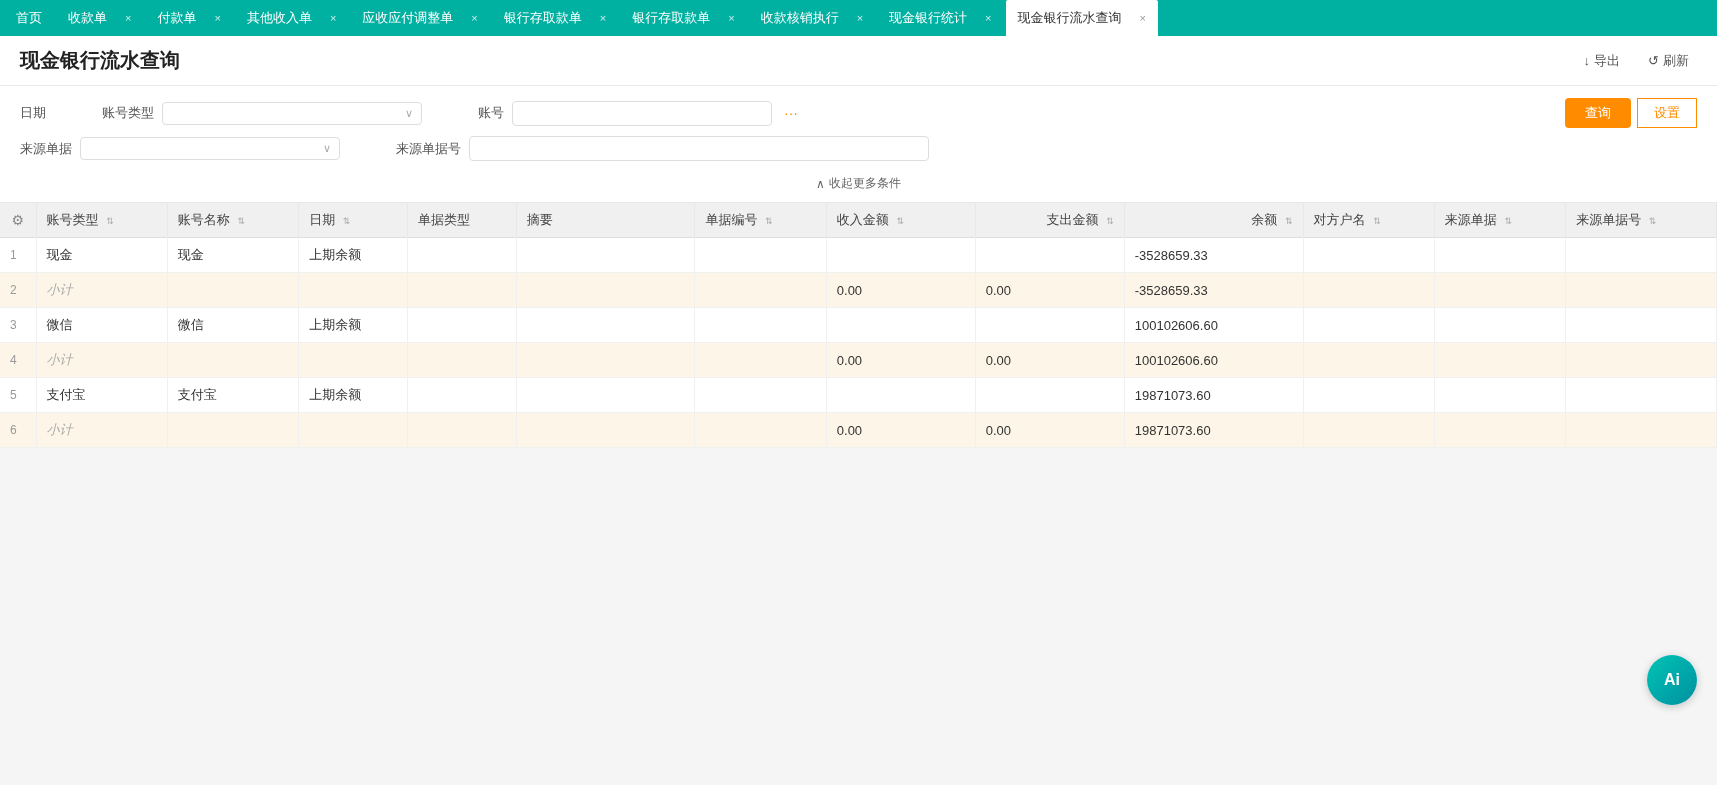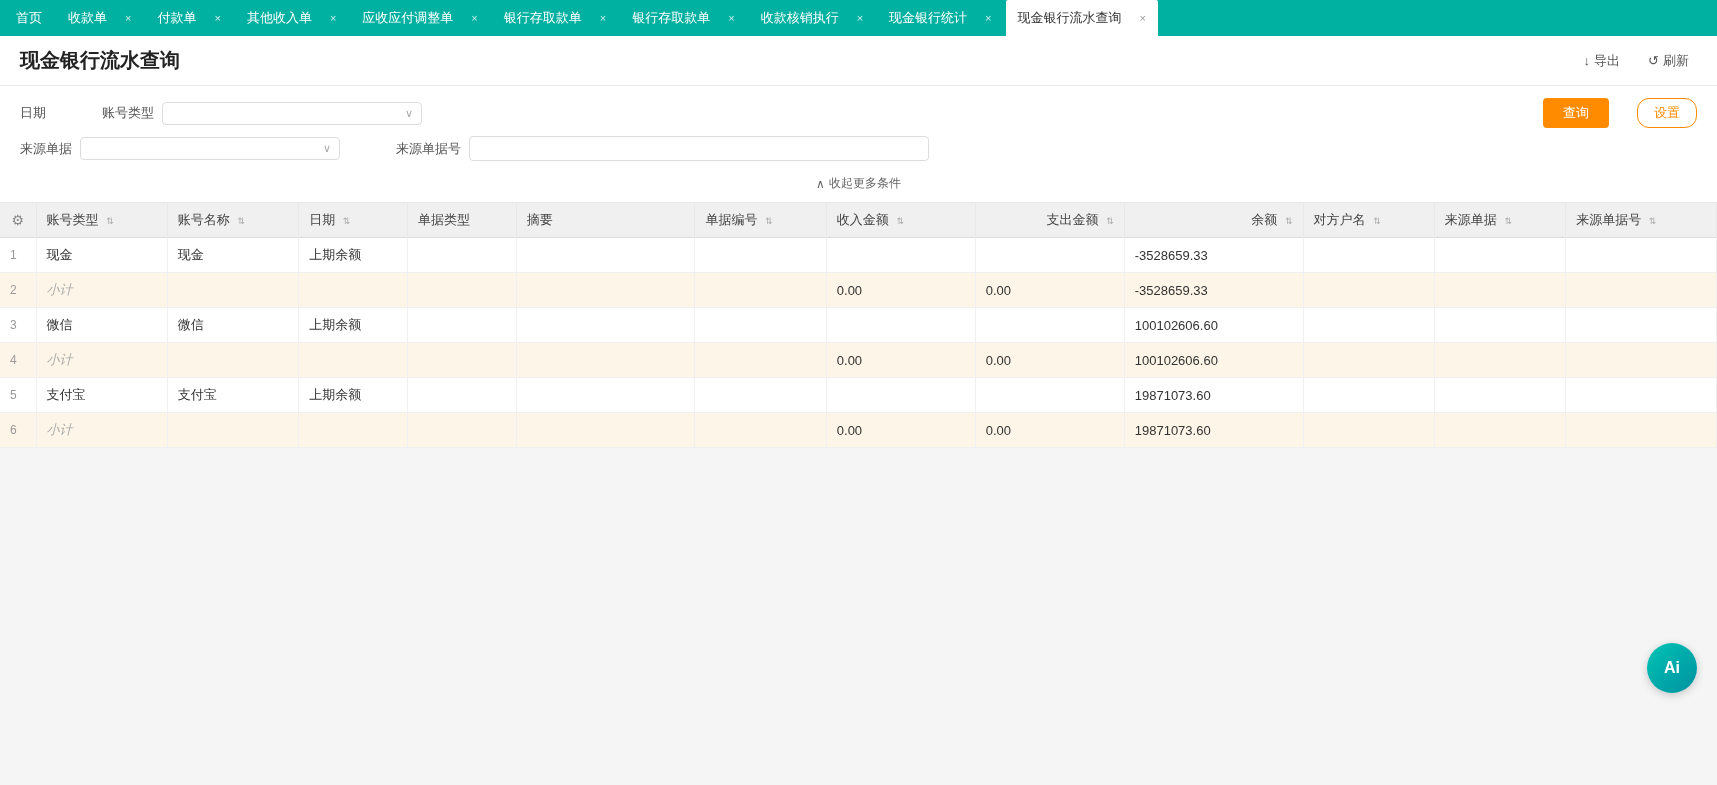--- a/index.html
+++ b/index.html
@@ -163,26 +163,25 @@
       border-radius: 4px;
       padding: 6px 20px;
       font-size: 13px;
       cursor: pointer;
       white-space: nowrap;
     }
     .settings-btn {
       background: #fff;
       color: #ff8c00;
       border: 1px solid #ff8c00;
-      border-radius: 12px;
+      border-radius: 0;
       padding: 5px 16px;
       font-size: 13px;
       cursor: pointer;
       white-space: nowrap;
-      margin-left: 22px;
     }
     .collapse-row {
       text-align: center;
       padding: 6px 0 2px 0;
       color: #666;
       font-size: 12px;
       cursor: pointer;
       display: flex;
       align-items: center;
       justify-content: center;
@@ -254,21 +253,21 @@
       display: flex;
       gap: 6px;
       align-items: flex-end;
       justify-content: center;
     }
 
     
     .ai-badge {
       position: fixed;
       right: 20px;
-      bottom: 92px;
+      bottom: 80px;
       background: linear-gradient(135deg, #00c4b4, #0090a0);
       color: #fff;
       border-radius: 50%;
       width: 50px;
       height: 50px;
       display: flex;
       align-items: center;
       justify-content: center;
       font-size: 16px;
       font-weight: bold;
@@ -347,20 +346,25 @@
     </div>
 
     <div class="filter-group" style="margin-left: 40px;">
       <span class="filter-label">账号类型</span>
       <div class="filter-select" style="min-width: 260px;">
         <span class="filter-select-text"></span>
         <span style="color:#aaa; font-size:11px;">∨</span>
       </div>
     </div>
 
+    <div class="filter-group" style="margin-left: 40px;">
+      <span class="filter-label">账号</span>
+      <input class="filter-input" style="min-width: 260px;">
+      <span class="ellipsis-btn">···</span>
+    </div>
 
     <div class="right-actions" style="margin-left: auto;">
       <button class="query-btn">查询</button>
       <button class="settings-btn">设置</button>
     </div>
   </div>
 
   <div class="filter-row">
     <div class="filter-group">
       <span class="filter-label">来源单据</span>

